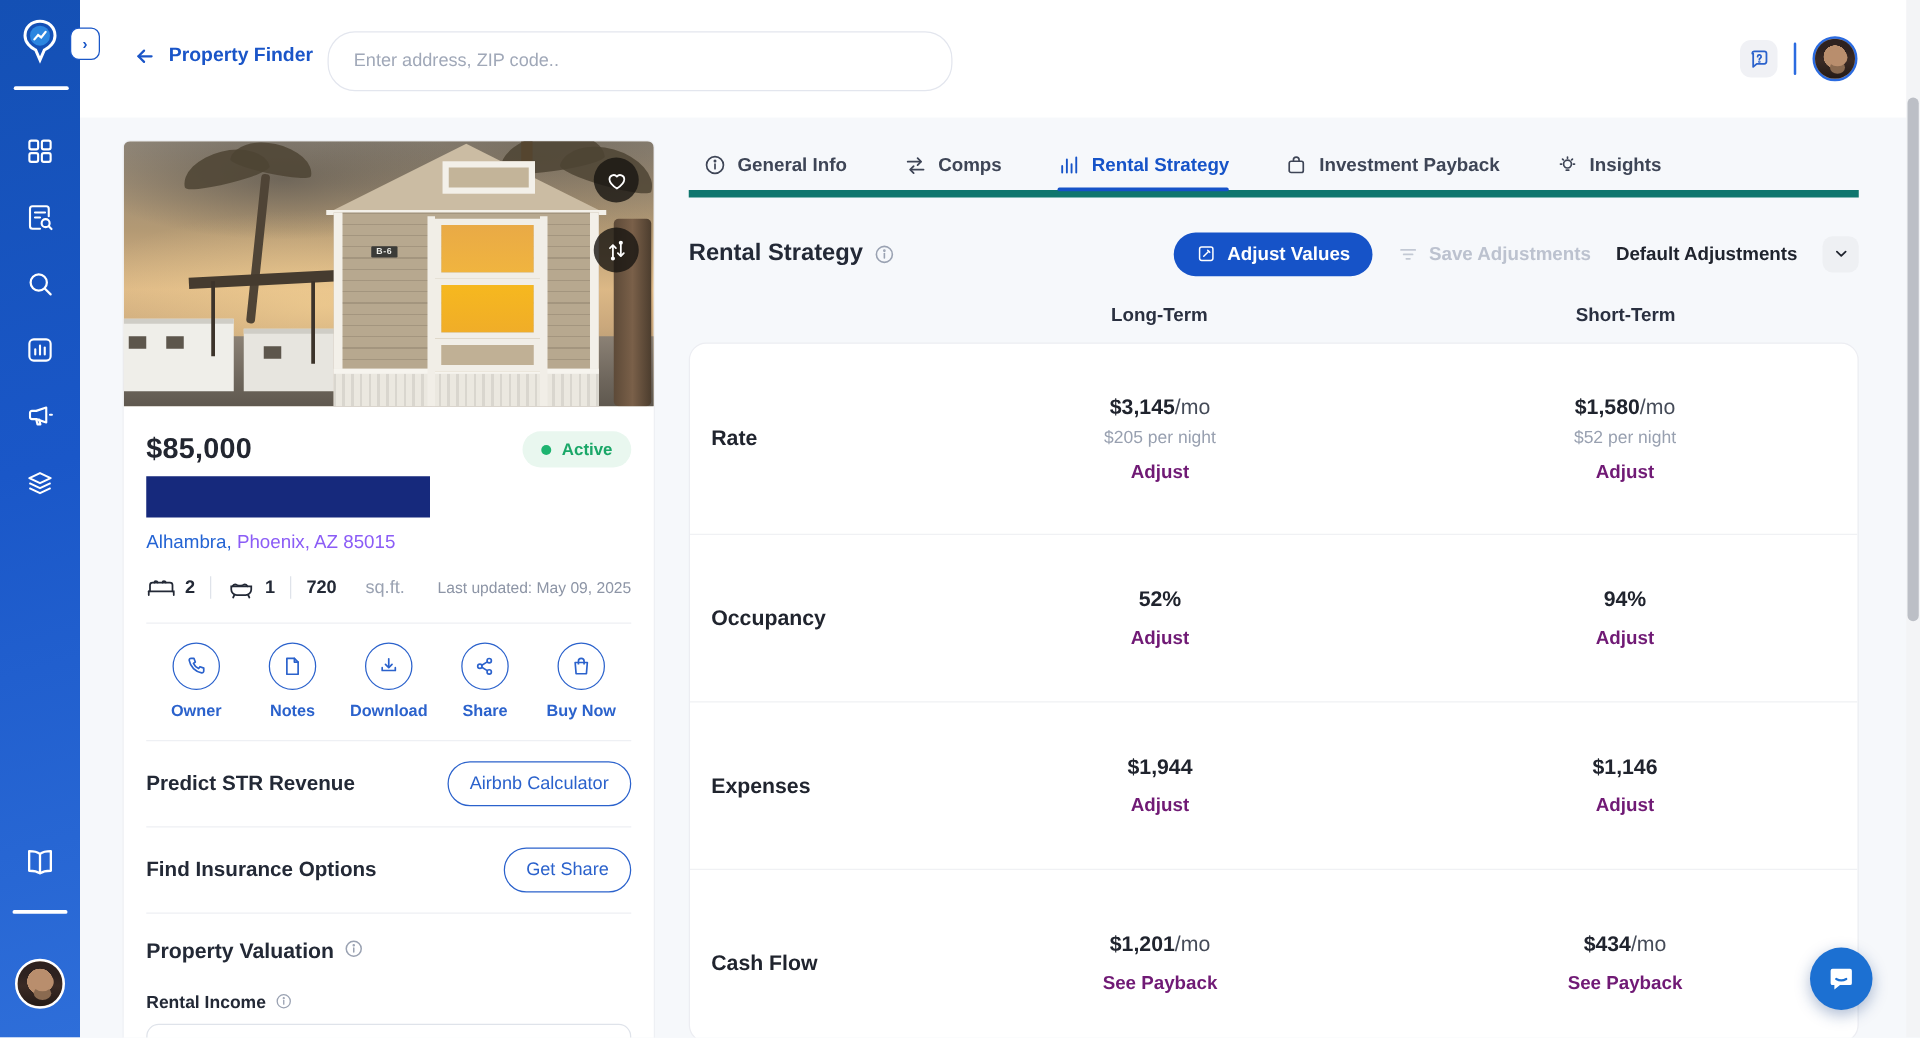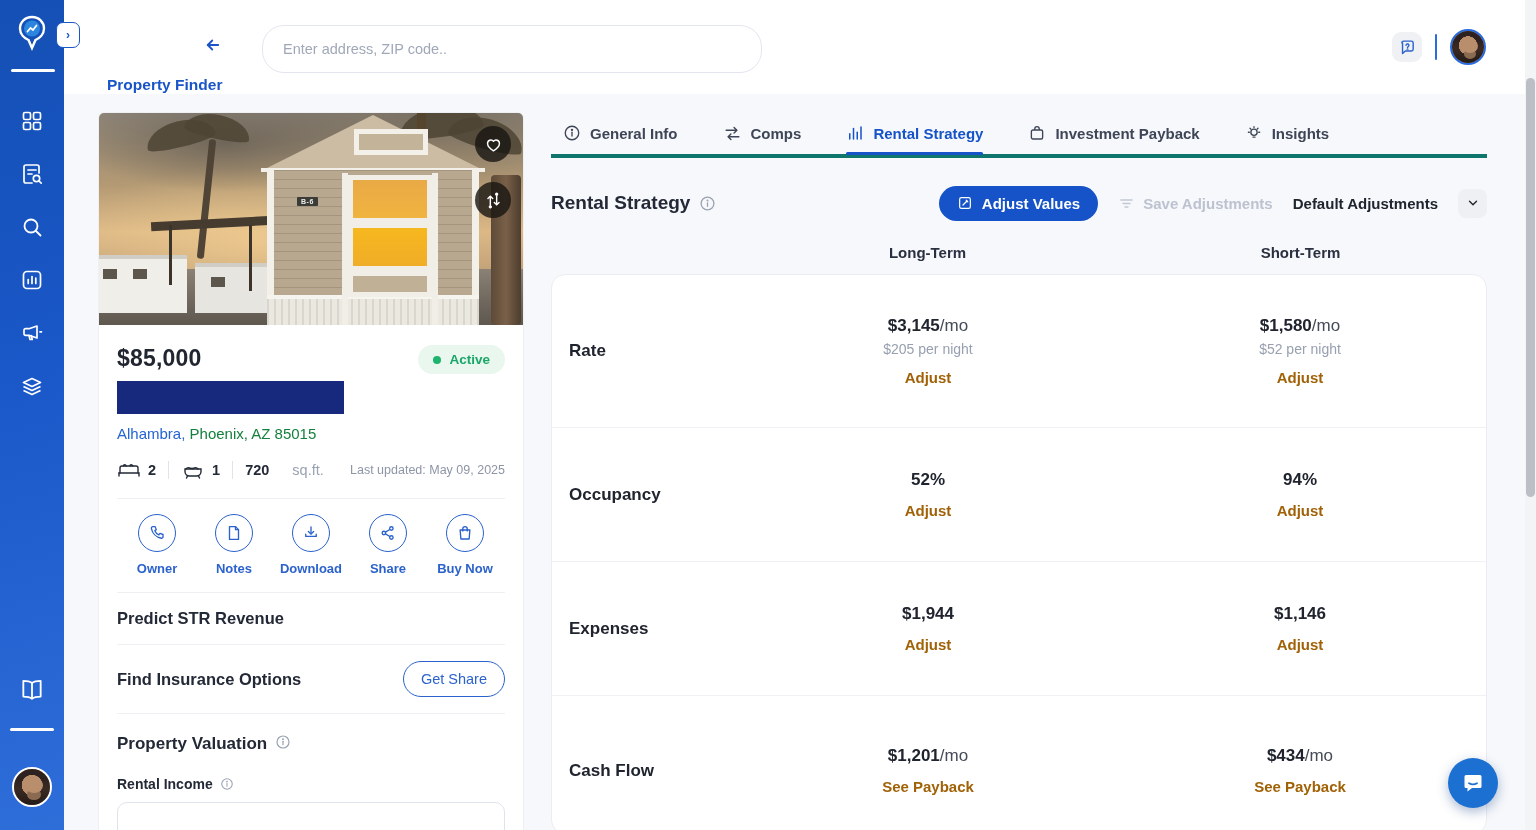--- a/index.html
+++ b/index.html
@@ -5,21 +5,21 @@
   * { margin:0; padding:0; box-sizing:border-box; }
   html,body { width:1536px; height:830px; overflow:hidden; }
   body {
     font-family:"Liberation Sans", sans-serif;
     background:#f6f8fb;
     position:relative;
     color:#232936;
   }
   
   .header { position:absolute; left:0; top:0; width:1536px; height:94px; background:#ffffff; }
-  .back-title { position:absolute; left:107px; top:36px; display:flex; align-items:flex-end; gap:22px; cursor:pointer;flex-direction:column; }
+  .back-title { position:absolute; left:107px; top:36px; display:flex; align-items:center; gap:10px; cursor:pointer; }
   .back-title .txt { color:#1a55c8; font-size:15.5px; font-weight:700; }
   .search-box { position:absolute; left:262px; top:25px; width:500px; height:48px; }
   .search-box input {
     width:100%; height:100%; border:1px solid #e3e6ee; border-radius:22px;
     padding:0 20px; font-size:14.5px; color:#333; outline:none; background:#fff;
     font-family:"Liberation Sans", sans-serif;
   }
   .search-box input::placeholder { color:#a0a8b8; }
   .header-right { position:absolute; right:50px; top:29px; display:flex; align-items:center; gap:13px; }
   .help-btn { width:30px; height:30px; background:#f0f1f5; border-radius:9px; display:flex; align-items:center; justify-content:center; cursor:pointer; }
@@ -75,42 +75,42 @@
 
   .card-body { padding:0 18px; }
   .price-row { display:flex; align-items:flex-start; justify-content:space-between; margin-top:20px; }
   .price { font-size:23px; font-weight:800; color:#222630; letter-spacing:.2px; }
   .status-badge { display:flex; align-items:center; gap:8px; background:#e9f7ef; border-radius:16px; padding:7px 15px; }
   .status-dot { width:8px; height:8px; border-radius:50%; background:#1db470; }
   .status-txt { color:#1aa768; font-size:13.5px; font-weight:700; }
   .redact-bar { margin-top:7px; width:227px; height:33px; background:#16297c; }
   .addr { margin-top:11px; font-size:15px; }
   .addr .hood { color:#2464d4; font-weight:500; cursor:pointer; }
-  .addr .rest { color:#15803d; }
+  .addr .rest { color:#8b5cf6; }
   .facts-row { margin-top:18px; display:flex; align-items:center; }
   .fact { display:flex; align-items:center; gap:7px; font-size:14.5px; font-weight:700; color:#232936; }
   .fact .unit { color:#9aa2b2; font-weight:400; margin-left:16px; }
   .fact-sep { width:1px; height:18px; background:#dfe3ea; margin:0 12px; }
   .updated { margin-left:auto; font-size:12.5px; color:#8d95a6; }
   .hline { height:1px; background:#eef0f4; margin-top:18px; }
   .actions { display:flex; justify-content:space-between; padding:15px 4px 16px; }
   .action { display:flex; flex-direction:column; align-items:center; gap:9px; cursor:pointer; width:72px; }
   .action .circ { width:38px; height:38px; border-radius:50%; border:1.5px solid #2b62cc; display:flex; align-items:center; justify-content:center; color:#2b62cc; }
   .action .lbl { font-size:13px; font-weight:700; color:#2b62cc; }
   .promo { display:flex; align-items:center; justify-content:space-between; padding:16px 0; border-top:1px solid #eef0f4; }
   .promo-title { font-size:16.5px; font-weight:700; color:#232936; }
   .pill-btn { border:1.5px solid #2b62cc; color:#2b62cc; border-radius:19px; padding:9px 17px; font-size:14.5px; font-weight:500; background:#fff; cursor:pointer; font-family:"Liberation Sans", sans-serif; white-space:nowrap; }
   .valuation { padding:20px 0 0; border-top:1px solid #eef0f4; }
   .val-title { font-size:17px; font-weight:700; color:#232936; display:flex; align-items:flex-start; gap:8px; }
   .field-lbl { margin-top:22px; font-size:14px; font-weight:700; color:#232936; display:flex; align-items:center; gap:7px; }
   .field-input { margin-top:10px; width:388px; height:40px; border:1px solid #dfe3ea; border-radius:10px; padding:0 12px; font-size:14px; outline:none; font-family:"Liberation Sans", sans-serif; }
 
   
   .right-panel { position:absolute; left:551px; top:112px; width:936px; }
-  .tabs { display:flex; align-items:flex-end; gap:45px; height:46px; border-bottom:4px solid #0f766e; padding-left:12px; }
+  .tabs { display:flex; align-items:flex-end; gap:45px; height:46px; border-bottom:6px solid #0f766e; padding-left:12px; }
   .tab { display:flex; align-items:center; gap:9px; font-size:15px; font-weight:600; color:#3e4556; cursor:pointer; position:relative; height:100%; }
   .tab.active { color:#1653c8; font-weight:700; }
   .tab.active::after { content:""; position:absolute; left:0; right:0; bottom:-1px; height:3px; background:#1653c8; border-radius:2px; }
   .rs-header { margin-top:26px; display:flex; align-items:center; height:38px; }
   .rs-title { font-size:19px; font-weight:700; color:#232936; display:flex; align-items:center; gap:9px; }
   .rs-controls { margin-left:auto; display:flex; align-items:center; gap:20px; }
   .adjust-values-btn { display:flex; align-items:center; gap:9px; background:#1653c8; color:#fff; border:none; border-radius:18px; height:35px; padding:0 18px; font-size:15px; font-weight:600; cursor:pointer; font-family:"Liberation Sans", sans-serif; }
   .save-adj { display:flex; align-items:center; gap:8px; color:#bcc2cf; font-size:15px; font-weight:600; cursor:default; }
   .default-adj { color:#20242e; font-size:15px; font-weight:800; }
   .chev-btn { width:29px; height:29px; background:#eef0f3; border-radius:8px; border:none; display:flex; align-items:center; justify-content:center; cursor:pointer; }
@@ -121,21 +121,21 @@
   .t-row { display:grid; grid-template-columns:190px 1fr 1fr; align-items:center; }
   .t-row + .t-row { border-top:1px solid #f0f1f4; }
   .r-rate { height:152px; } .r-occ { height:134px; } .r-exp { height:134px; } .r-cash { height:150px; }
   .row-label { padding-left:17px; font-size:17px; font-weight:700; color:#20242e; }
   .cell { text-align:center; }
   .cell .val { font-size:17px; color:#20242e; }
   .cell .val .v { font-weight:800; }
   .cell .val .suf { font-weight:400; color:#454b58;margin-top:40px; }
   .cell .sub { margin-top:5px; font-size:14px; color:#98a0b0; }
   .cell .sub:empty { display:none; }
-  .cell .link { display:inline-block; margin-top:12px; font-size:15px; font-weight:600; color:#a16207; cursor:pointer; }
+  .cell .link { display:inline-block; margin-top:12px; font-size:15px; font-weight:600; color:#701a75; cursor:pointer; }
 
   
   .scrollbar-track { position:absolute; right:0; top:0; width:11px; height:830px; background:#f3f4f6; z-index:30; }
   .scrollbar-thumb { position:absolute; right:1px; top:78px; width:9px; height:419px; background:#bcbfc6; border-radius:5px; cursor:pointer; }
   .chat-fab { position:absolute; left:1448px; top:758px; width:50px; height:50px; border-radius:50%; background:#1c70d2; display:flex; align-items:center; justify-content:center; cursor:pointer; box-shadow:0 4px 12px rgba(20,60,130,.35); z-index:25; }
 </style>
 </head>
 <body>
 
 <div class="header">
@@ -366,20 +366,21 @@
               <path d="M5.5 8h13l-1 12h-11l-1-12z"></path>
               <path d="M9 10V6.5a3 3 0 0 1 6 0V10"></path>
             </svg>
           </div>
         <div class="lbl">Buy Now</div>
       </div>
     </div>
 
     <div class="promo">
       <div class="promo-title">Predict STR Revenue</div>
+      <button class="pill-btn">Airbnb Calculator</button>
     </div>
     <div class="promo">
       <div class="promo-title">Find Insurance Options</div>
       <button class="pill-btn">Get Share</button>
     </div>
 
     <div class="valuation">
       <div class="val-title">
         <span>Property Valuation</span>
         <svg width="16" height="16" viewBox="0 0 24 24" fill="none" stroke="#9aa2b2" stroke-width="1.8" stroke-linecap="round">

